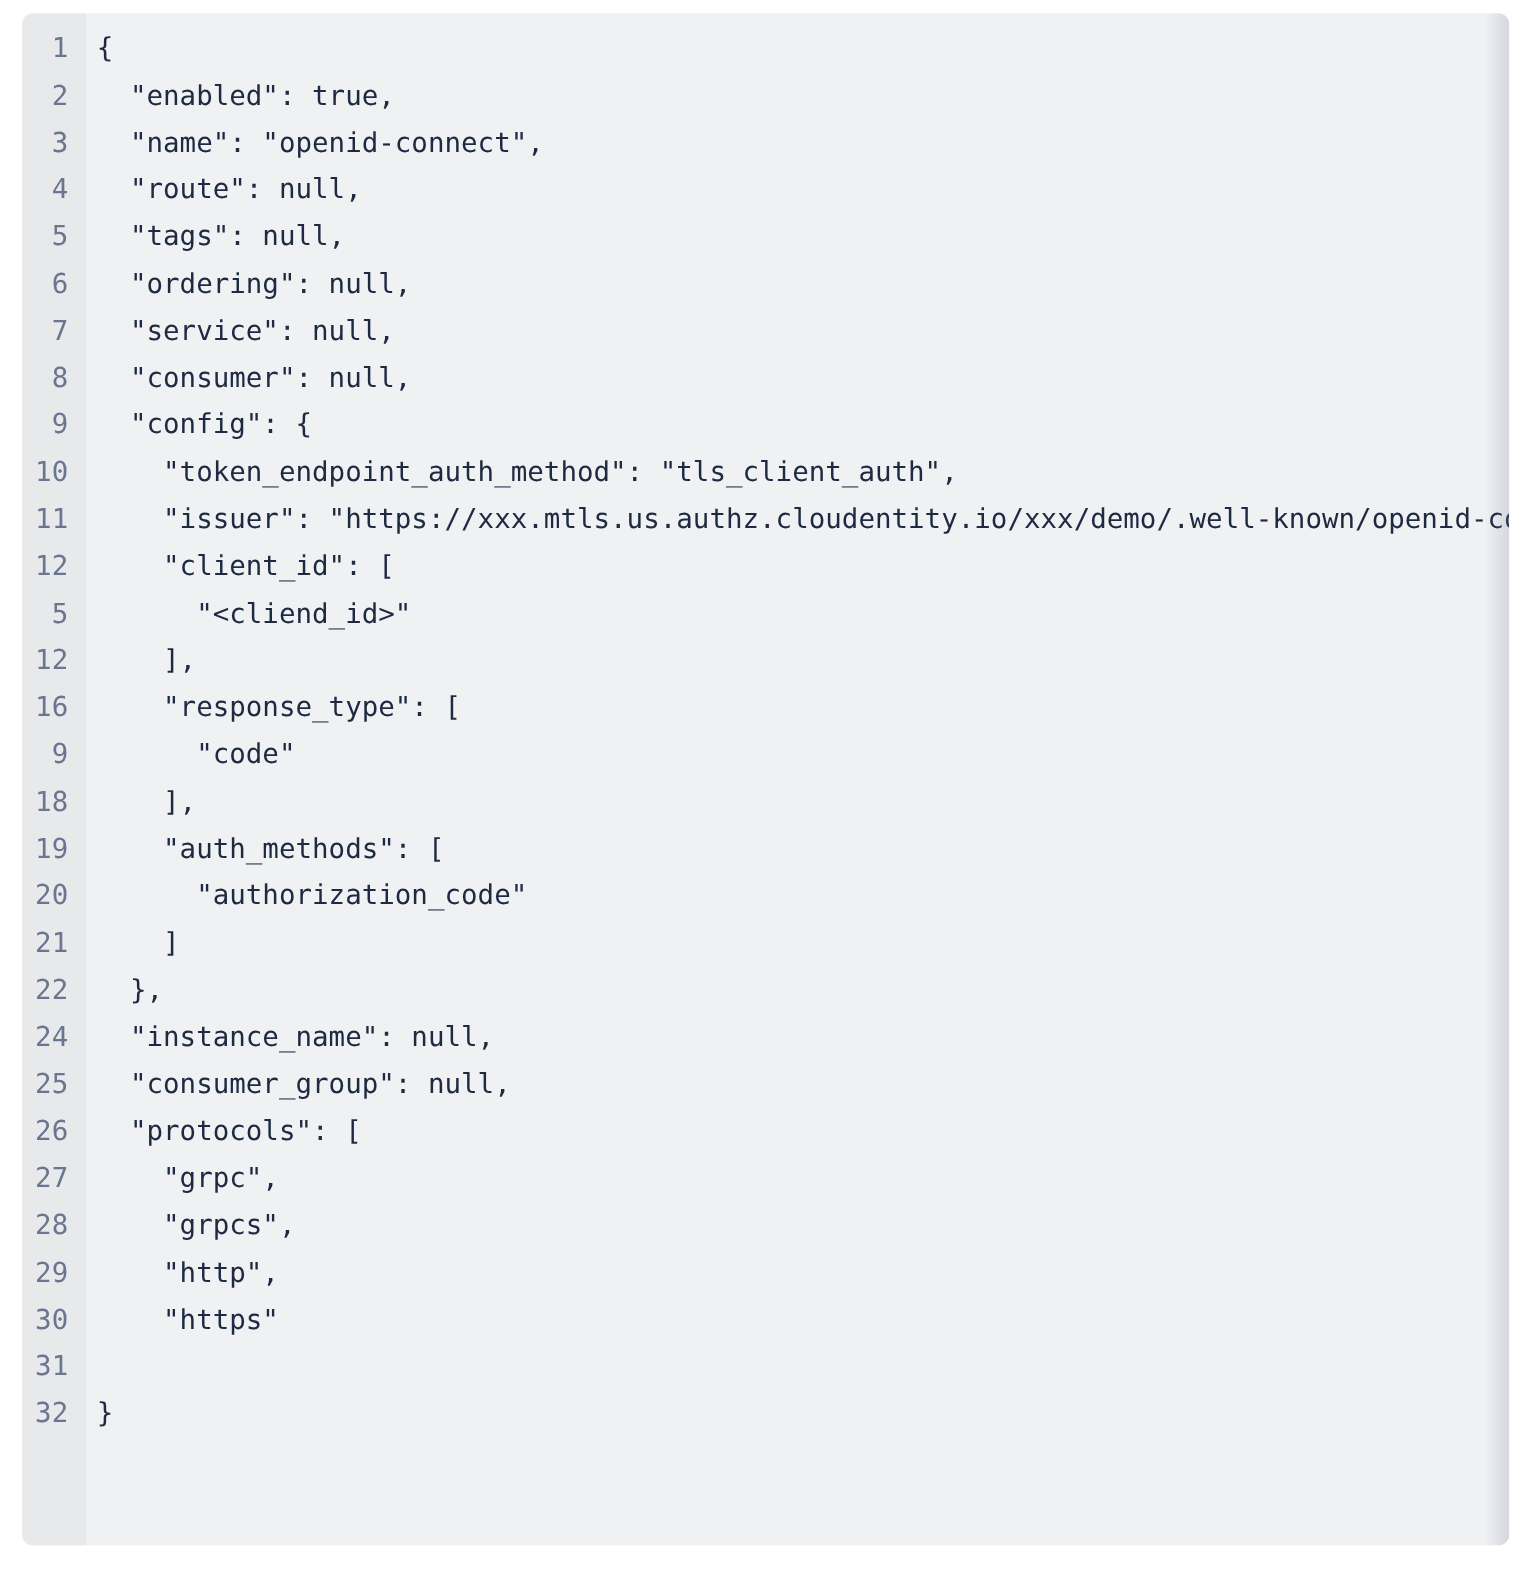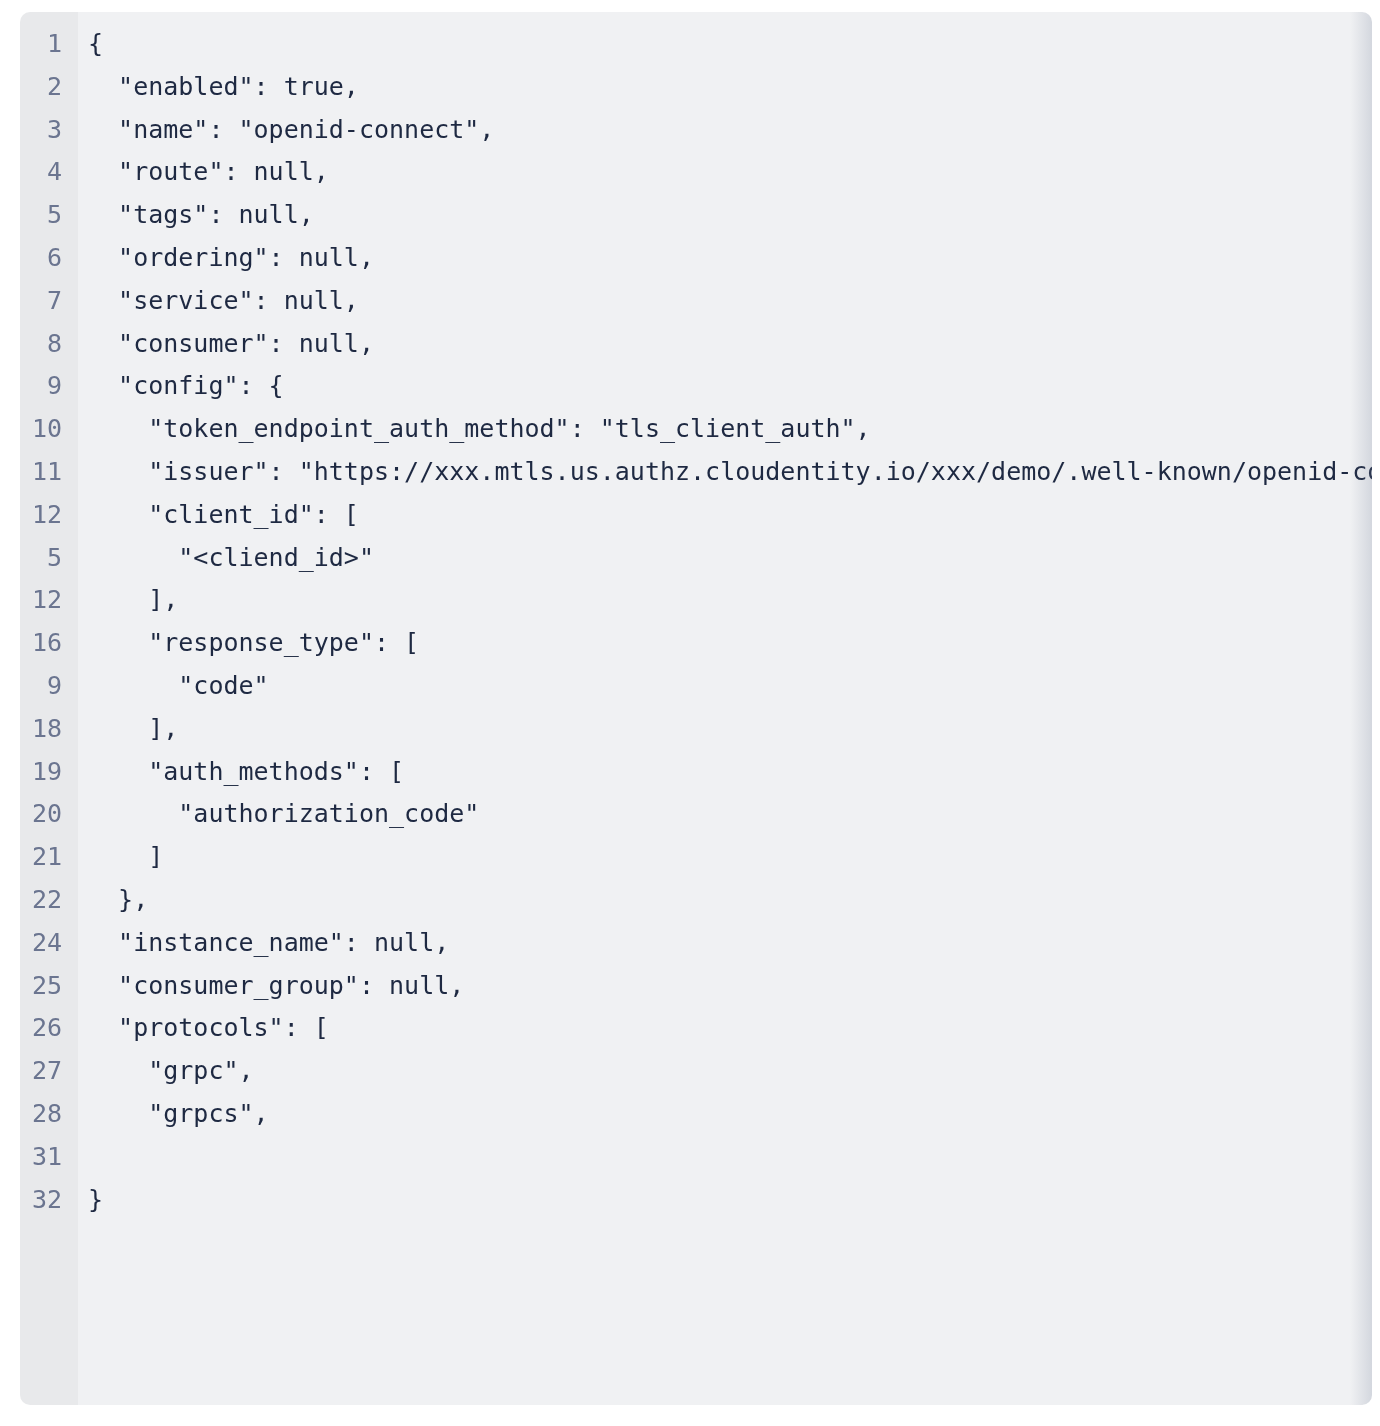--- a/index.html
+++ b/index.html
@@ -159,20 +159,28 @@
   </div>
       <div class="line">
     <span class="num">27</span>
     <span class="txt">    "grpc",</span>
   </div>
       <div class="line">
     <span class="num">28</span>
     <span class="txt">    "grpcs",</span>
   </div>
       <div class="line">
+    <span class="num">29</span>
+    <span class="txt">    "http",</span>
+  </div>
+      <div class="line">
+    <span class="num">30</span>
+    <span class="txt">    "https"</span>
+  </div>
+      <div class="line">
     <span class="num">31</span>
     <span class="txt"></span>
   </div>
       <div class="line">
     <span class="num">32</span>
     <span class="txt">}</span>
   </div>
     </div>
   <div class="right-fade"></div>
 </div>

